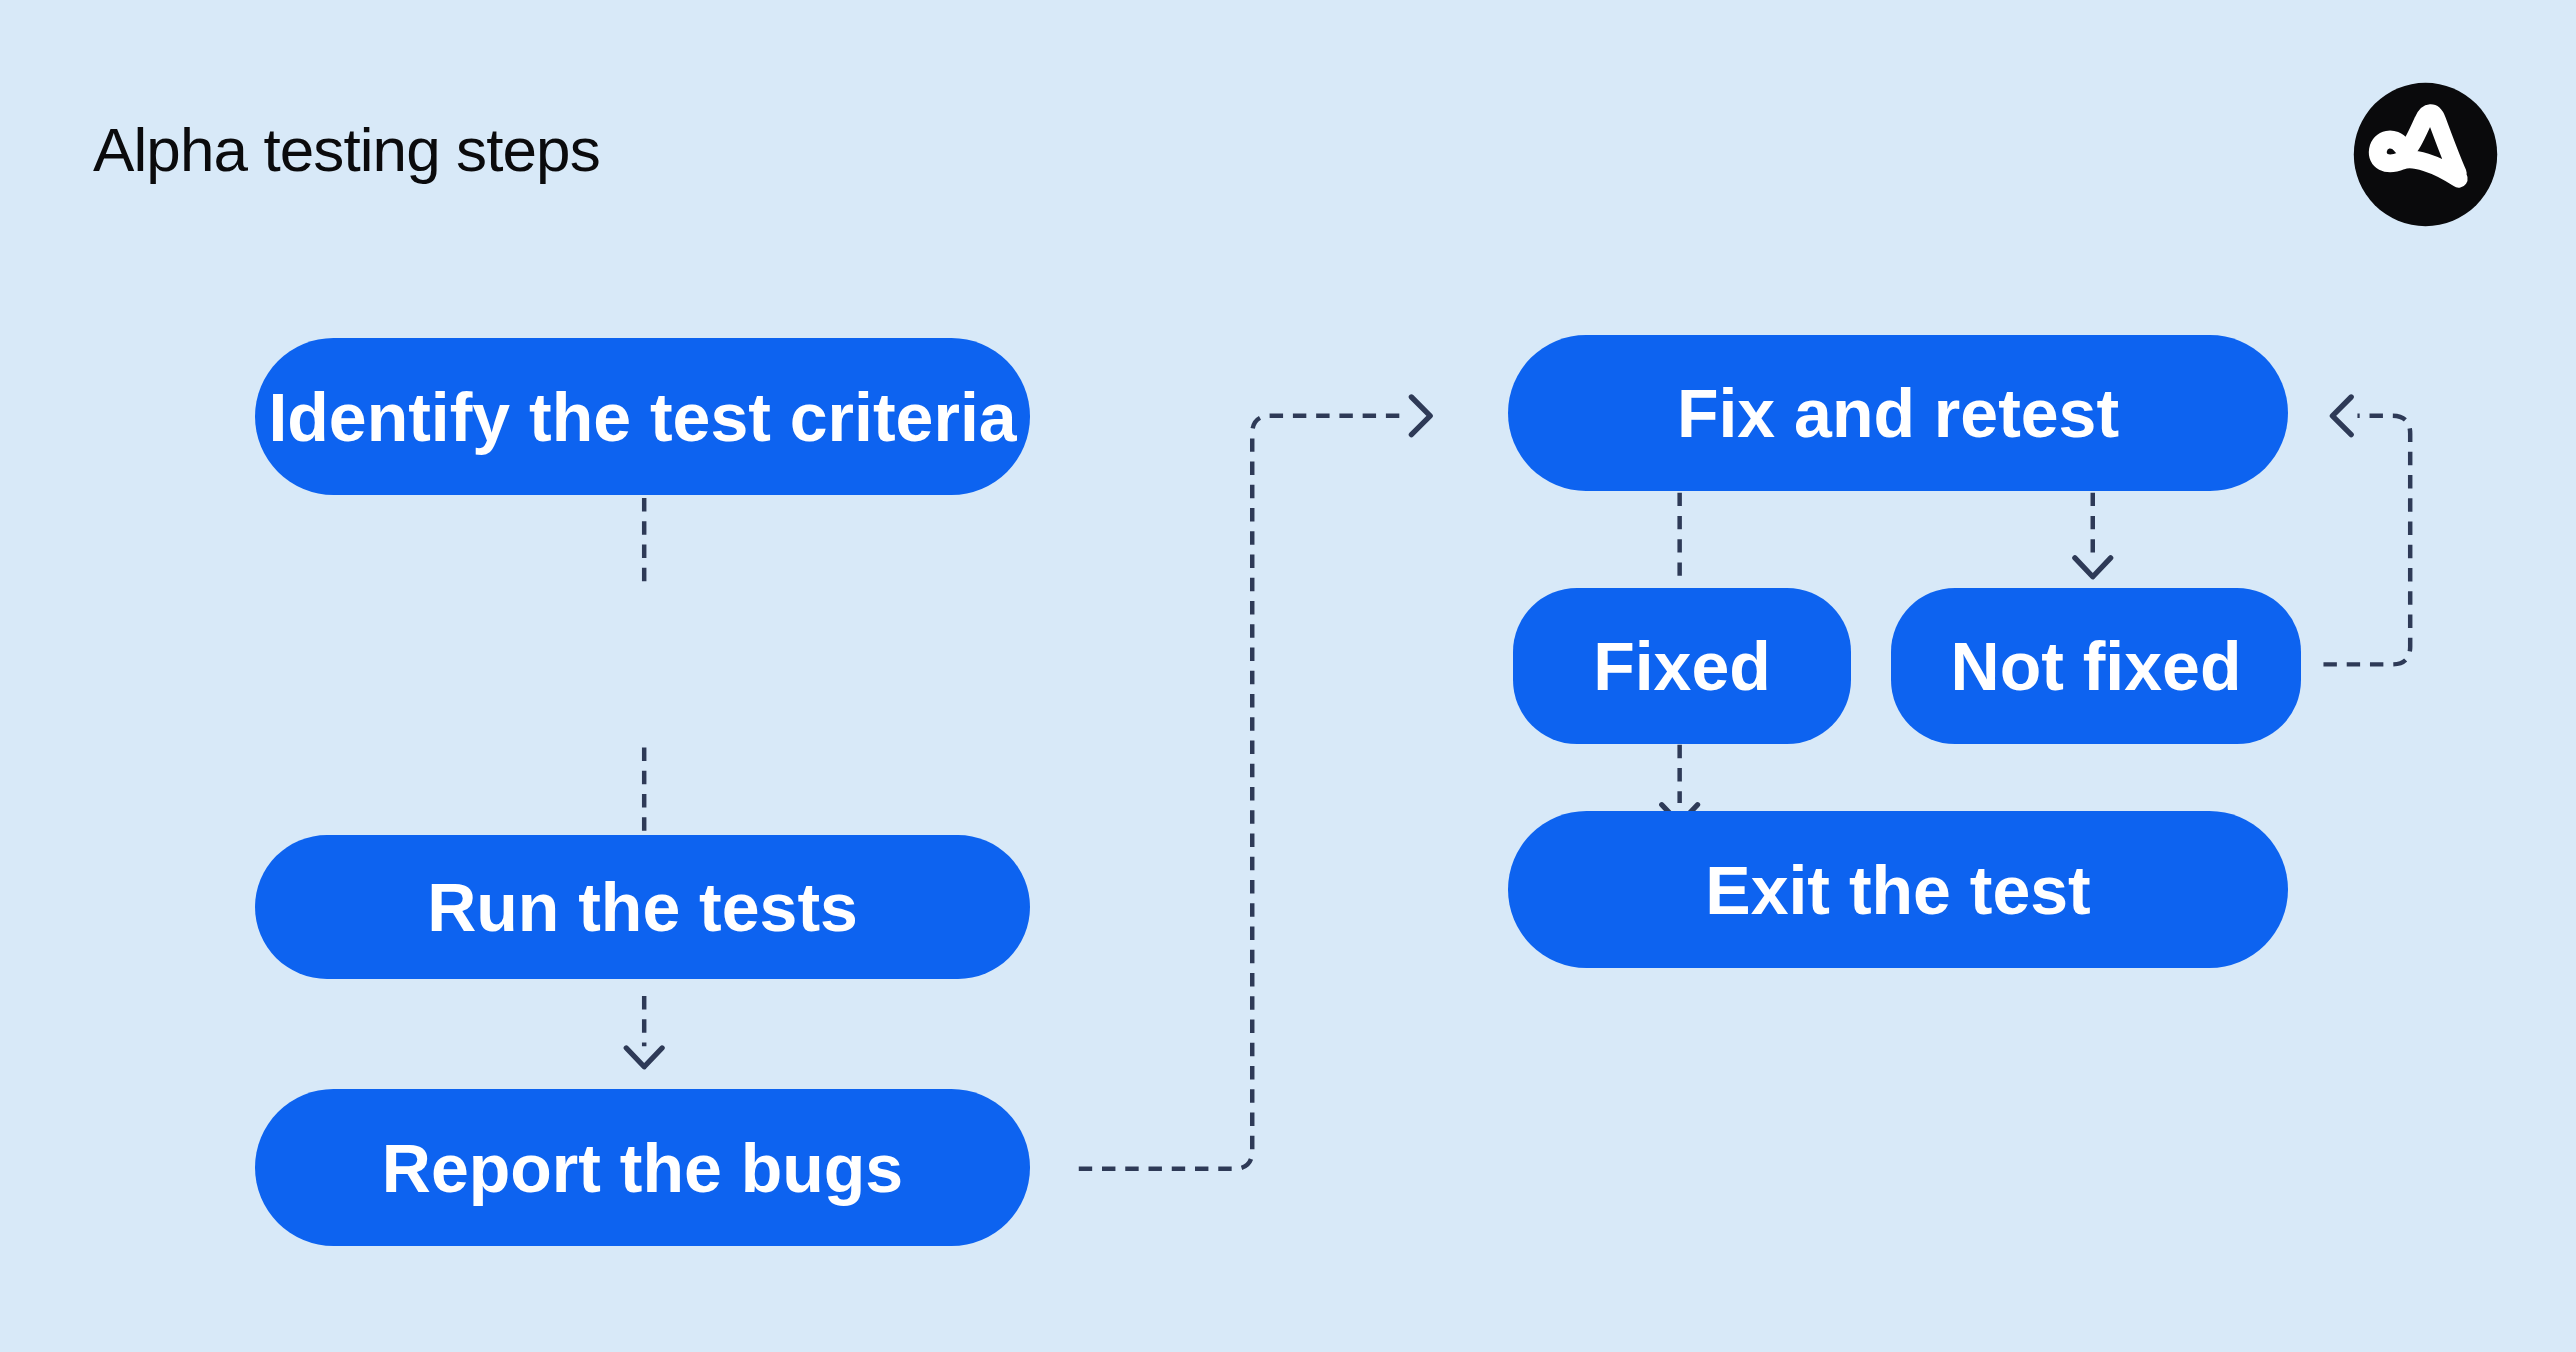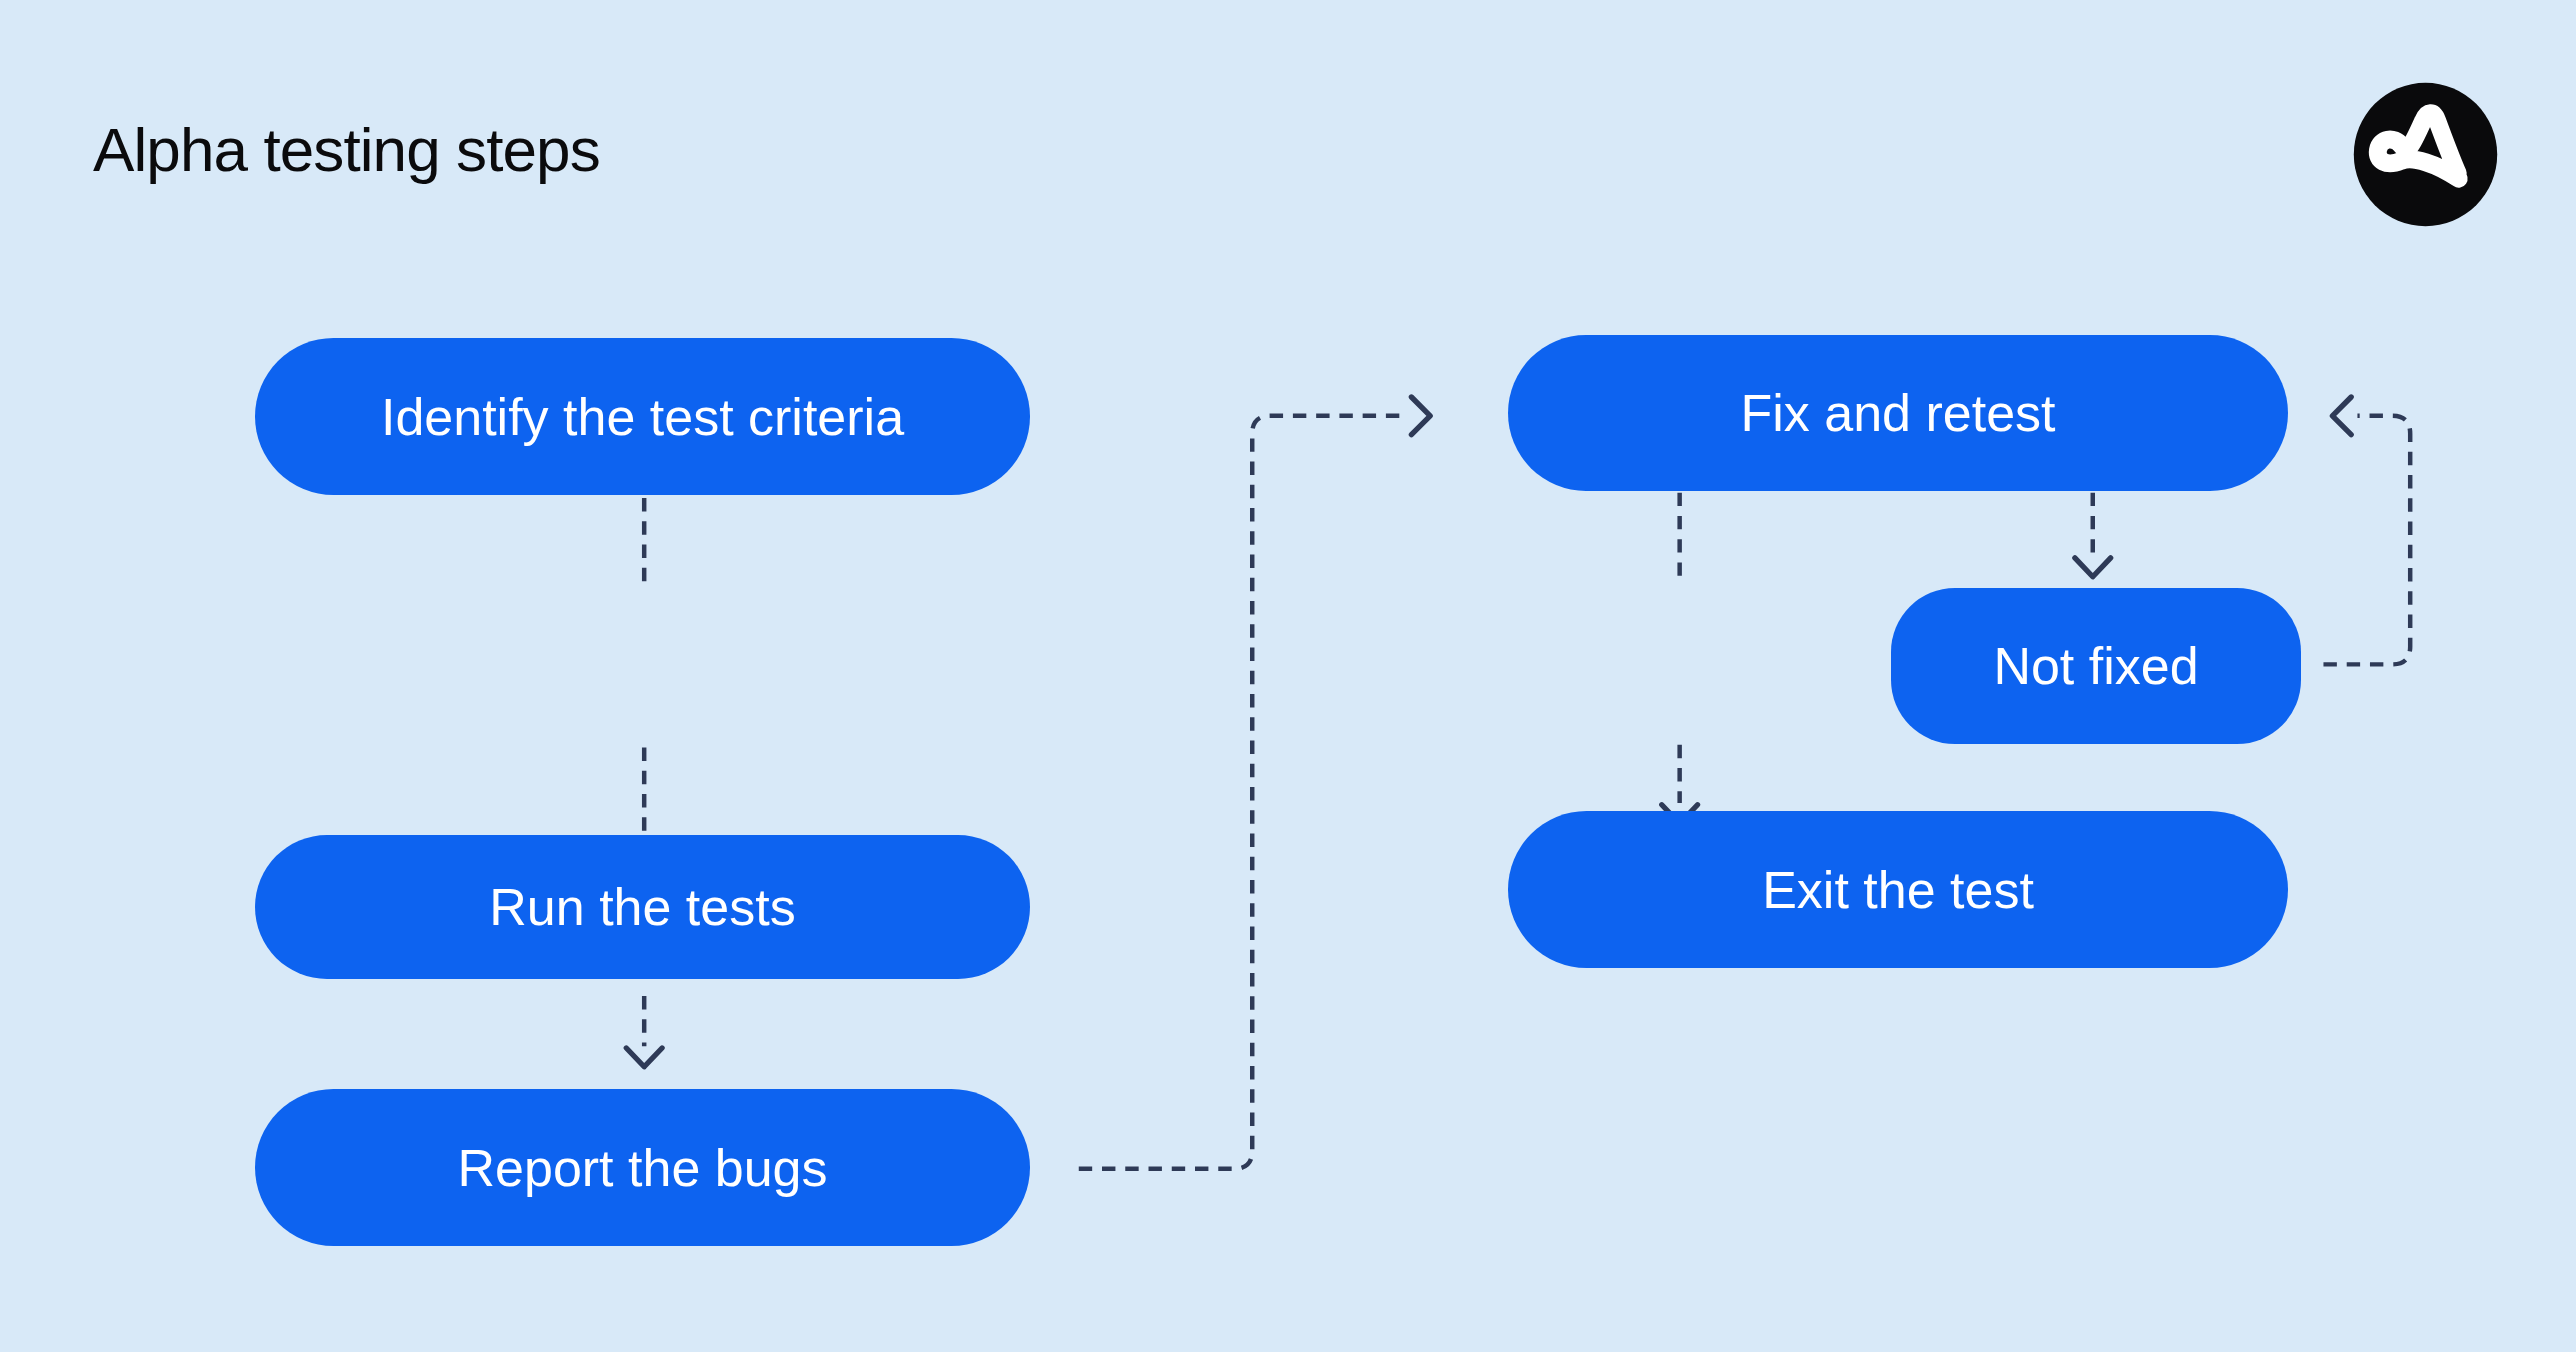--- a/index.html
+++ b/index.html
@@ -55,22 +55,22 @@
     stroke-linecap:round;
     stroke-linejoin:round;
   }
   .node{
     position:absolute;
     background:var(--node);
     color:var(--node-text);
     display:flex;
     align-items:center;
     justify-content:center;
-    font-size:52px;
-    font-weight:400;
+    font-size:68px;
+    font-weight:700;
     border-radius:81px;
     text-align:center;
     white-space:nowrap;
   }
   .node.sm{border-radius:64px;}
   .n-identify {left:255px;  top:338px; width:775px; height:157px;}
   .n-assemble {left:255px;  top:589px; width:775px; height:157px;}
   .n-run      {left:255px;  top:835px; width:775px; height:144px;}
   .n-report   {left:255px;  top:1089px;width:775px; height:157px;}
   .n-fix      {left:1508px; top:335px; width:780px; height:156px;}
@@ -113,17 +113,18 @@
     <path class="head" d="M 1858 900 L 1878 921 L 1898 900"></path>
 
     <path class="dash" d="M 2598 743 H 2675 Q 2695 743 2695 723 V 485 Q 2695 465 2675 465 H 2636"></path>
     <path class="head" d="M 2629 444 L 2608 465 L 2629 486"></path>
   </svg>
 
   <div class="node n-identify">Identify the test criteria</div>
   <div class="node n-run">Run the tests</div>
   <div class="node n-fix">Fix and retest</div>
   <div class="node n-report">Report the bugs</div>
+  <div class="node sm n-fixed">Fixed</div>
   <div class="node sm n-notfixed">Not fixed</div>
   <div class="node n-exit">Exit the test</div>
 
 </div>
 
 
 </body></html>

